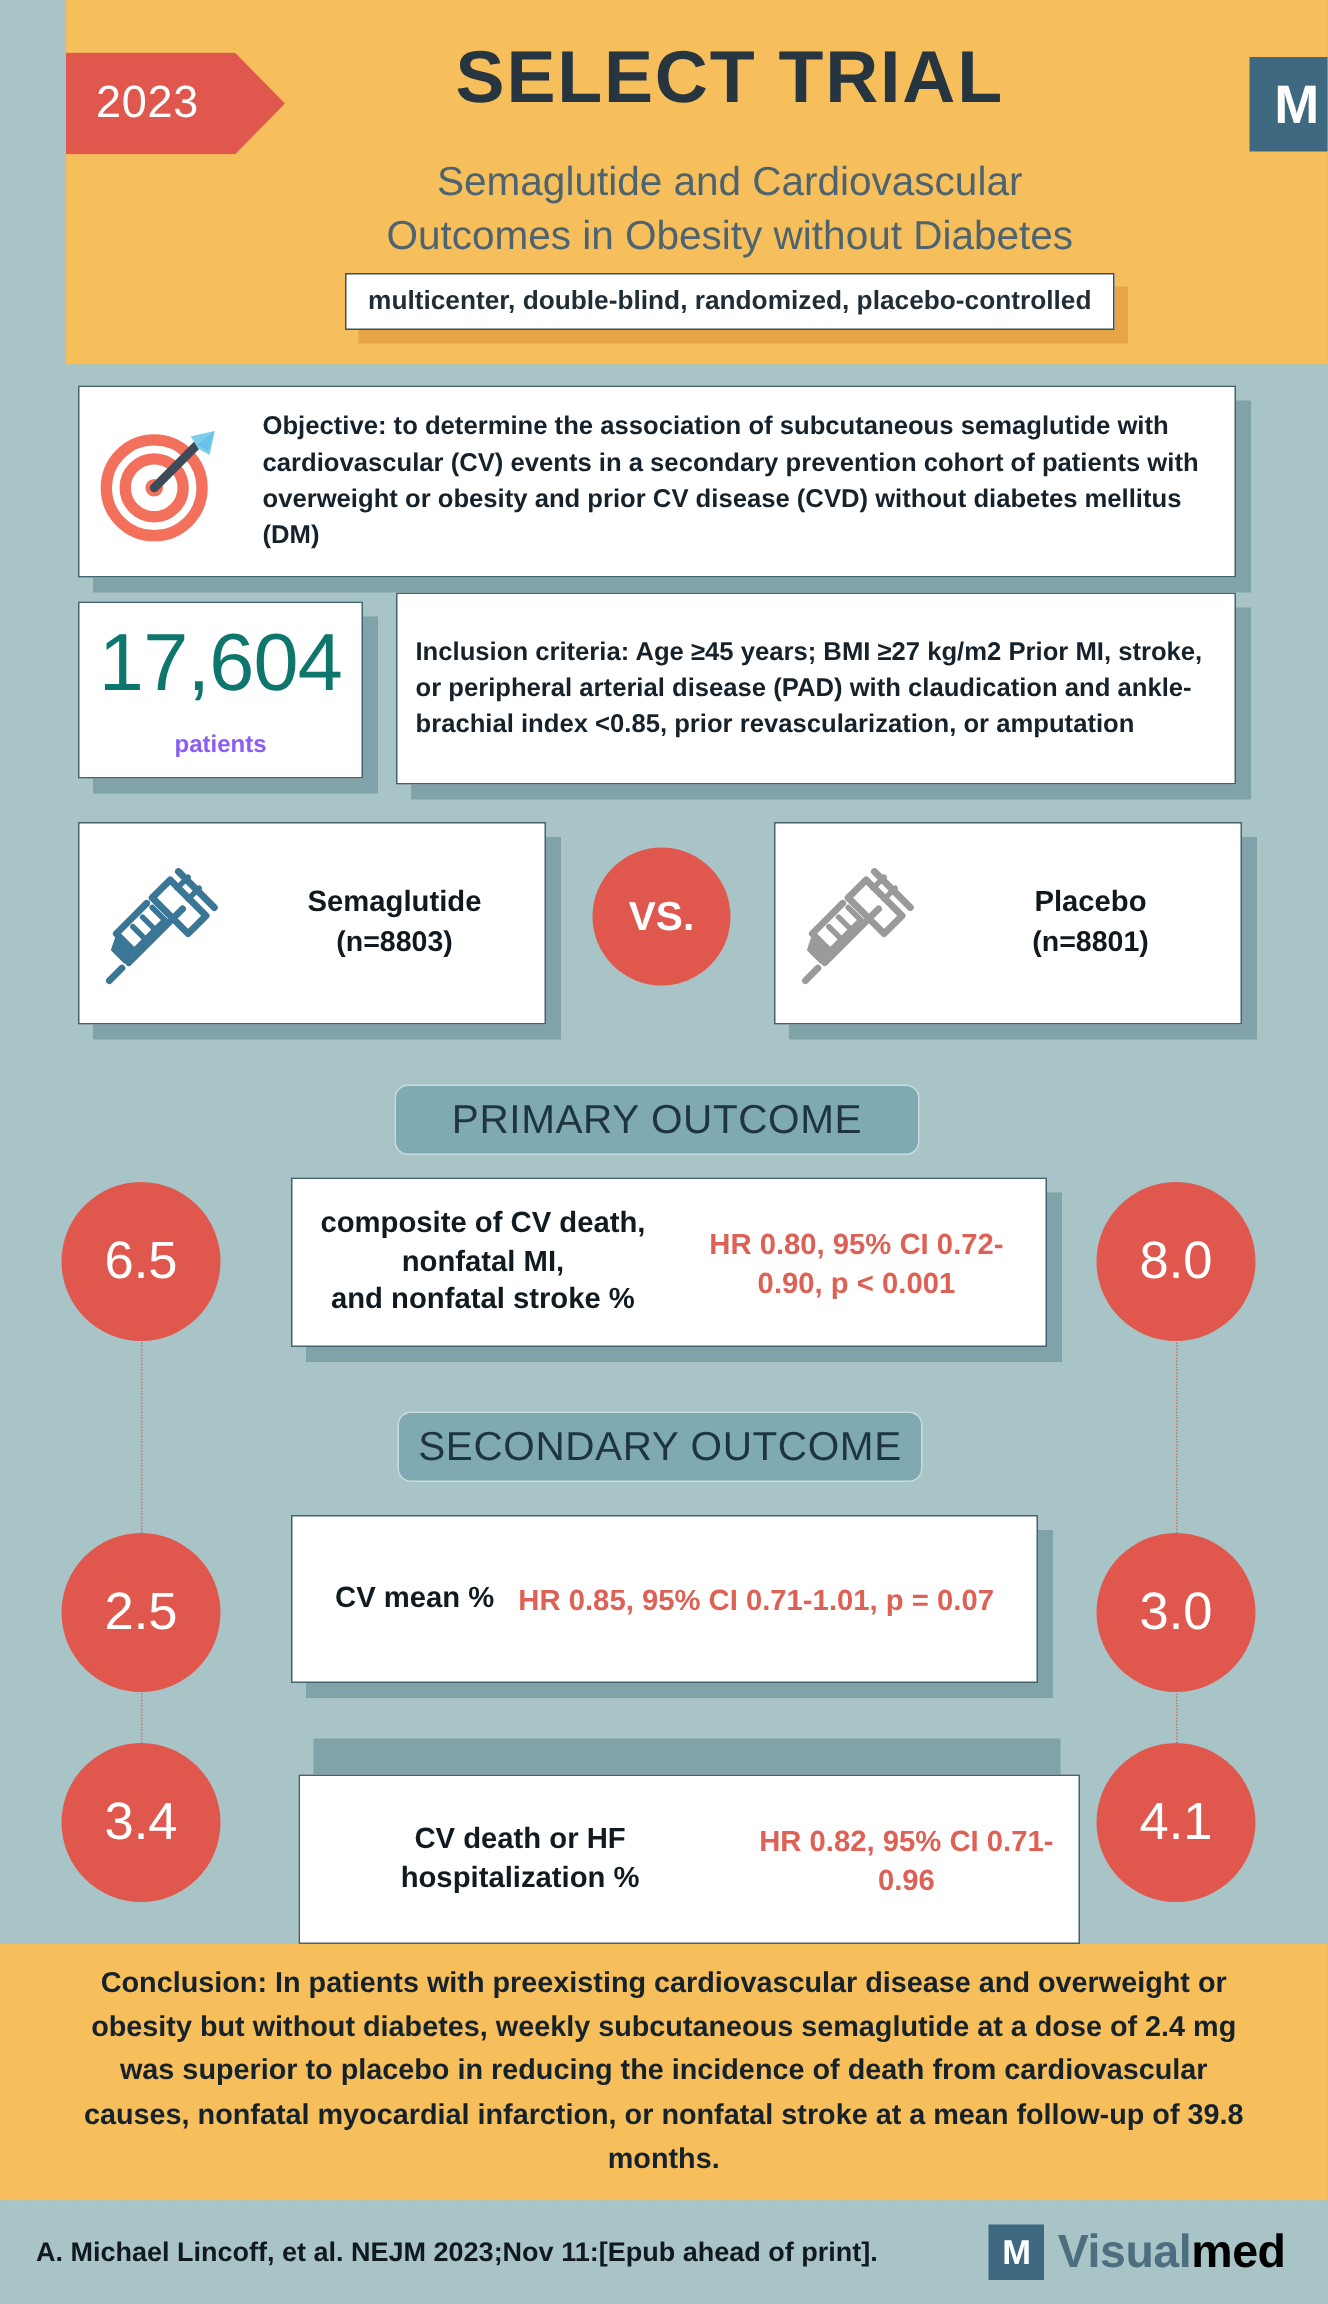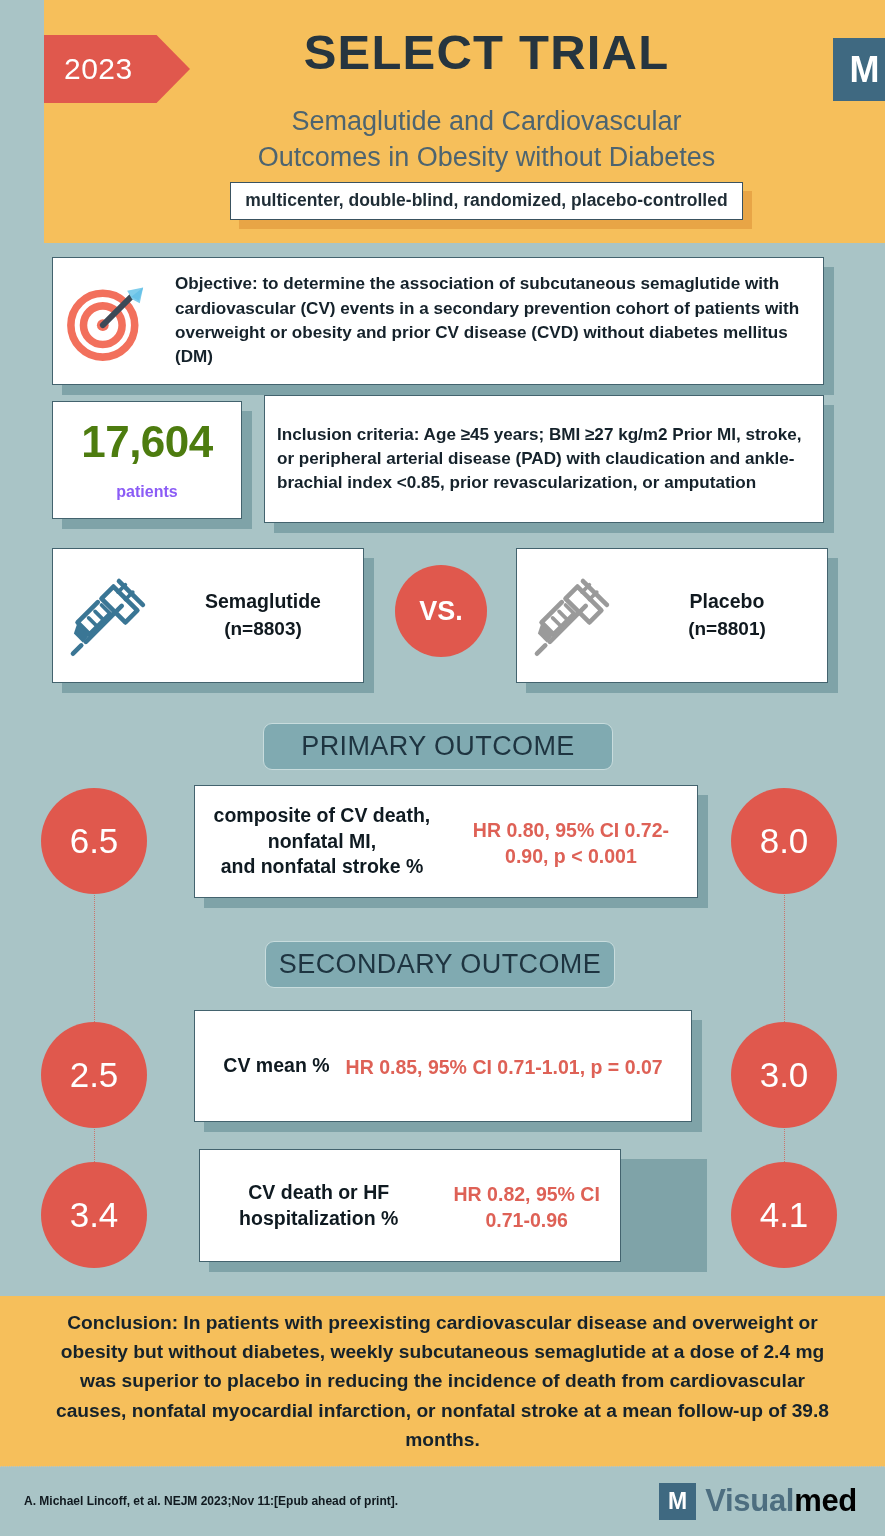--- a/index.html
+++ b/index.html
@@ -91,21 +91,21 @@
   .objective-sh  { left: 62px; top: 24px; width: 772px; height: 128px; }
   .target-icon { flex: 0 0 84px; height: 84px; margin-right: 10px; }
   .objective-text {
     font-size: 17.1px; line-height: 1.42; color: #15222b; font-weight: 600;
   }
   .objective-text b { font-weight: 800; }
 
   .patients-card { left: 52px; top: 158px; width: 190px; height: 118px;
      display: flex; flex-direction: column; align-items: center; justify-content: center; }
   .patients-sh  { left: 62px; top: 168px; width: 190px; height: 118px; }
-  .patients-num { font-size: 44px; font-weight: 700; color: #4d7c0f; line-height: 1.05; letter-spacing: -.5px;}
+  .patients-num { font-size: 54px; font-weight: 400; color: #0f766e; line-height: 1.05; letter-spacing: -.5px;}
   .patients-lbl { font-size: 16px; font-weight: 800; color: #8b5cf6; margin-top: 2px;}
 
   .inclusion-card { left: 264px; top: 152px; width: 560px; height: 128px;
      display: flex; align-items: center; padding: 8px 12px; }
   .inclusion-sh  { left: 274px; top: 162px; width: 560px; height: 128px; }
   .inclusion-text { font-size: 17.1px; line-height: 1.42; color: #15222b; font-weight: 600; }
   .inclusion-text b { font-weight: 800; }
 
   .arm-card { top: 305px; width: 312px; height: 135px;
      display: flex; align-items: center; }
@@ -136,21 +136,21 @@
   }
   .pill-primary   { left: 263px; top: 480px; width: 350px; height: 47px; }
   .pill-secondary { left: 265px; top: 698px; width: 350px; height: 47px; }
 
   .outcome-card { display: flex; align-items: center;
      justify-content: center; text-align: center; padding: 6px 10px; }
   .oc1     { left: 194px; top: 542px; width: 504px; height: 113px; }
   .oc1-sh  { left: 204px; top: 552px; width: 504px; height: 113px; }
   .oc2     { left: 194px; top: 767px; width: 498px; height: 112px; }
   .oc2-sh  { left: 204px; top: 777px; width: 498px; height: 112px; }
-  .oc3     { left: 199px; top: 906px; width: 422px; height: 113px; }
+  .oc3     { left: 199px; top: 940px; width: 521px; height: 113px; }
   .oc3-sh  { left: 209px; top: 916px; width: 498px; height: 113px; }
   .oc-title { font-size: 19.5px; font-weight: 800; color: #0f1a21; line-height: 1.32; }
   .oc-stat  { font-size: 19.5px; font-weight: 800; color: #de6156; line-height: 1.35; margin-top: 3px; }
 
   .val-circle {
     position: absolute; width: 106px; height: 106px; border-radius: 50%;
     background: #e0584d; color: #ffffff;
     display: flex; align-items: center; justify-content: center;
     font-size: 35px; font-weight: 400; z-index: 3;
   }
@@ -185,21 +185,21 @@
 
   
   .footer {
     position: relative; width: 885px; height: 70px;
     background: #a9c4c6;
     display: flex; align-items: center; justify-content: space-between;
     padding: 0 28px 0 24px;
   }
   .footer-sep { position: absolute; left:0; top:0; width: 885px; height: 2px;
      border-top: 1.5px dotted #e8c585; }
-  .citation { font-size: 12px; font-weight: 700; color: #10191f; }
+  .citation { font-size: 18px; font-weight: 700; color: #10191f; }
   .brand { display: flex; align-items: center; gap: 9px; }
   .brand-badge {
     width: 37px; height: 37px; background: #3f6981;
     display: flex; align-items: center; justify-content: center;
     color: #ffffff; font-size: 23px; font-weight: 700; line-height: 1;
   }
   .brand-text { font-size: 31px; font-weight: 700; letter-spacing: -.3px; }
   .brand-a { color: #4d6e80; }
   .brand-b { color: #000000; }
 </style>

